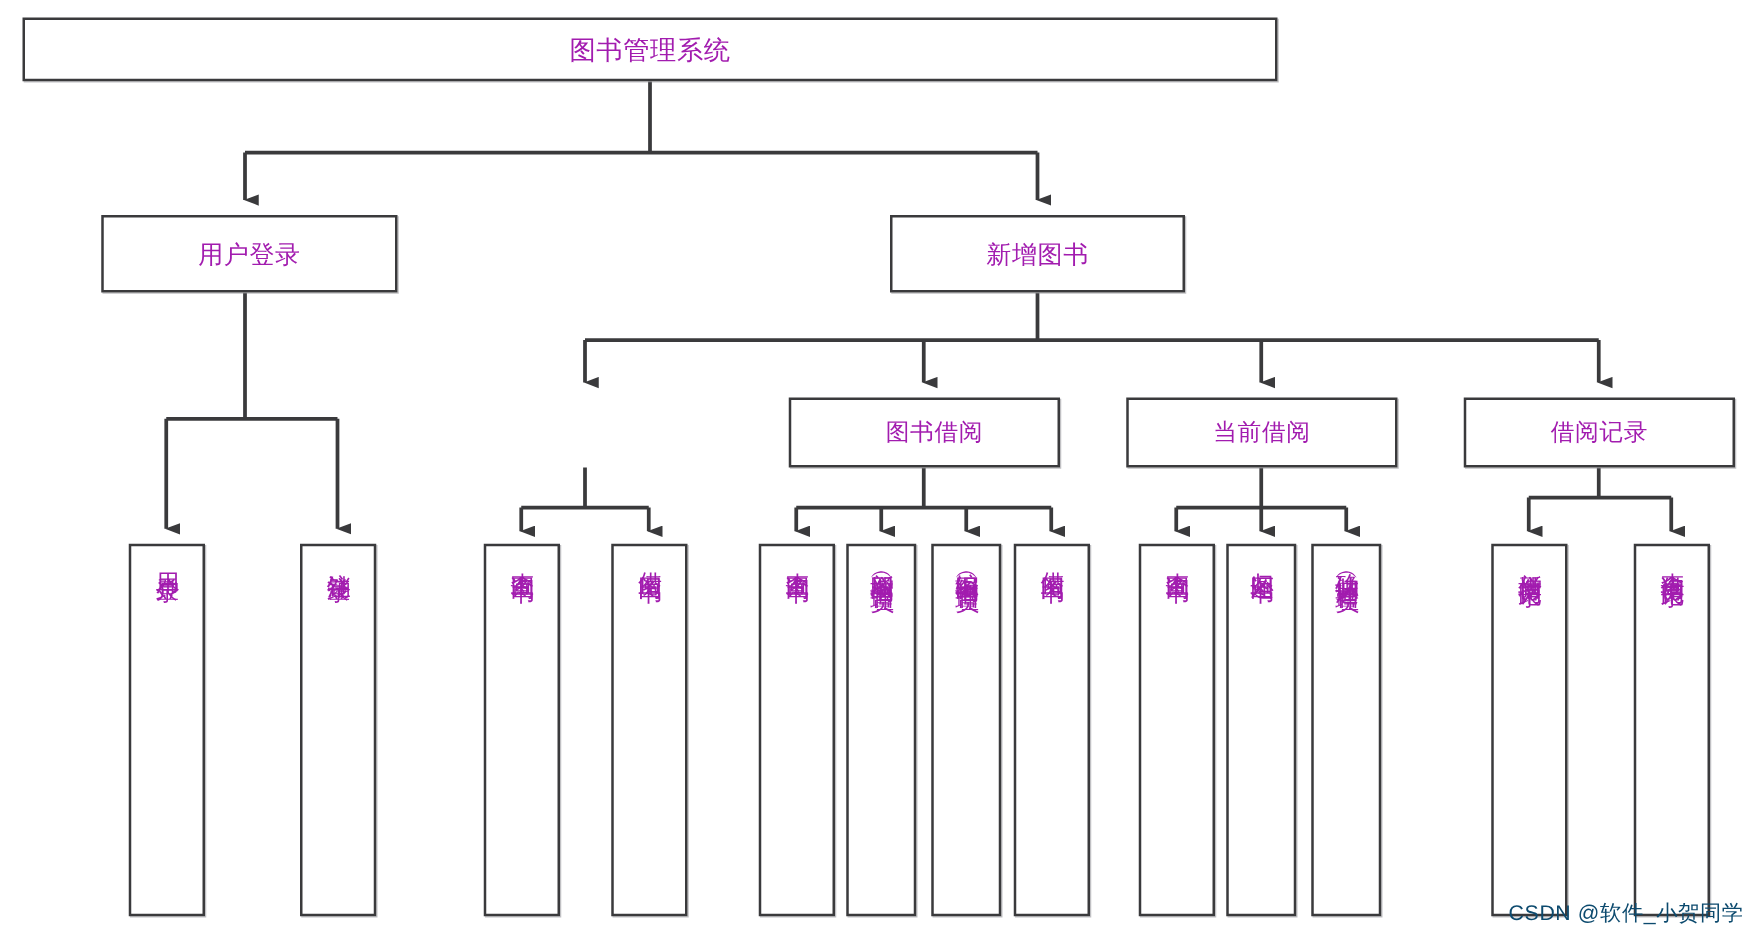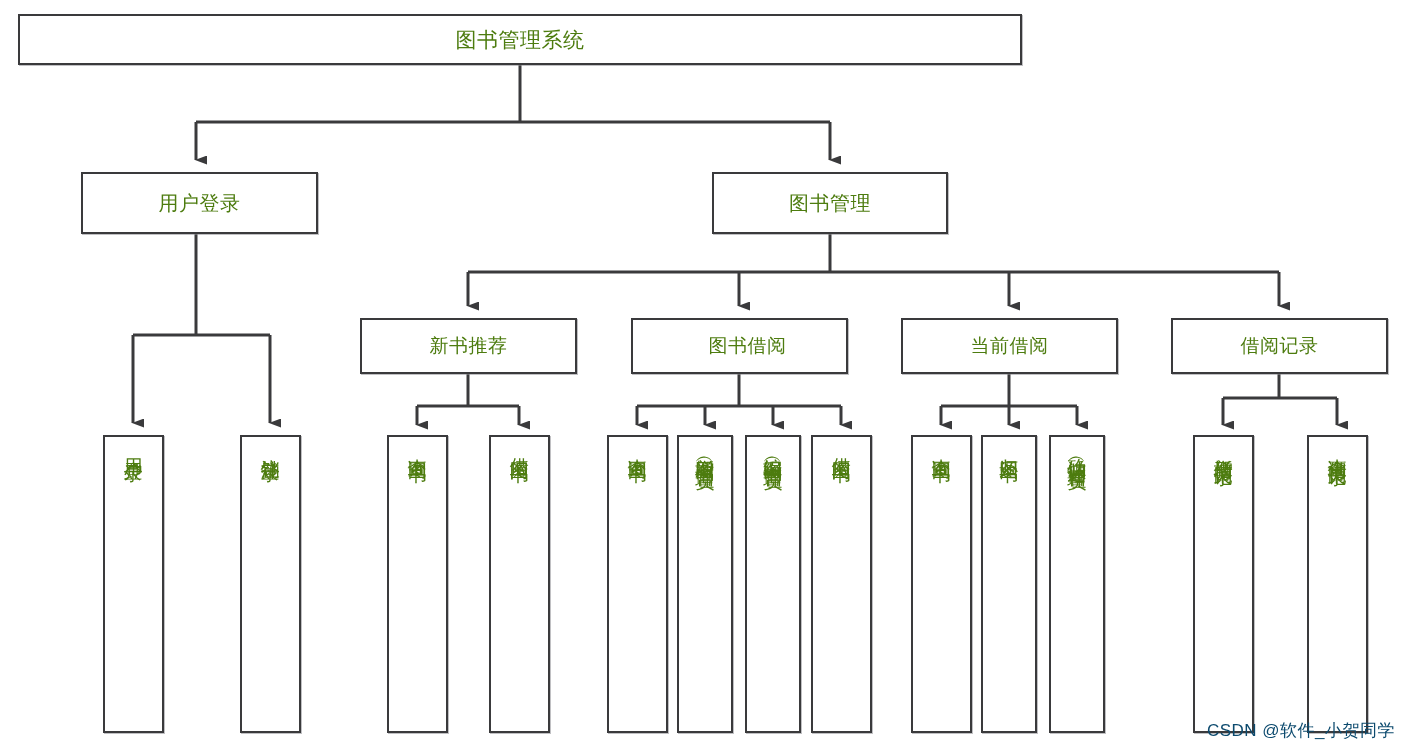--- a/index.html
+++ b/index.html
@@ -28,21 +28,21 @@
     position: absolute;
     box-sizing: border-box;
     background: #ffffff;
     border: 2px solid #3a3a3c;
     display: flex;
     align-items: center;
     justify-content: center;
     box-shadow: 1px 1px 0 rgba(140,140,145,0.55);
   }
   .node-label {
-    color: #4d7c0f;
+    color: #a21caf;
     letter-spacing: 0.5px;
     text-align: center;
     white-space: pre;
   }
   .level-1 .node-label {
     font-size: 21px;
   }
   .level-2 .node-label {
     font-size: 20px;
   }
@@ -128,26 +128,23 @@
   </svg>
 
   <div class="node-box level-1" style="left:18px; top:14px; width:1004px; height:51px;">
     <span class="node-label">图书管理系统</span>
   </div>
 
   <div class="node-box level-2" style="left:81px; top:172px; width:237px; height:62px;">
     <span class="node-label">用户登录</span>
   </div>
   <div class="node-box level-2" style="left:712px; top:172px; width:236px; height:62px;">
-    <span class="node-label">图书管理</span>
+    <span class="node-label">新增图书</span>
   </div>
 
-  <div class="node-box level-3" style="left:360px; top:318px; width:217px; height:56px;">
-    <span class="node-label">新书推荐</span>
-  </div>
   <div class="node-box level-3" style="left:631px; top:318px; width:217px; height:56px;padding-left:16px;">
     <span class="node-label">图书借阅</span>
   </div>
   <div class="node-box level-3" style="left:1171px; top:318px; width:217px; height:56px;">
     <span class="node-label">借阅记录</span>
   </div>
   <div class="node-box level-3" style="left:901px; top:318px; width:217px; height:56px;">
     <span class="node-label">当前借阅</span>
   </div>
 

